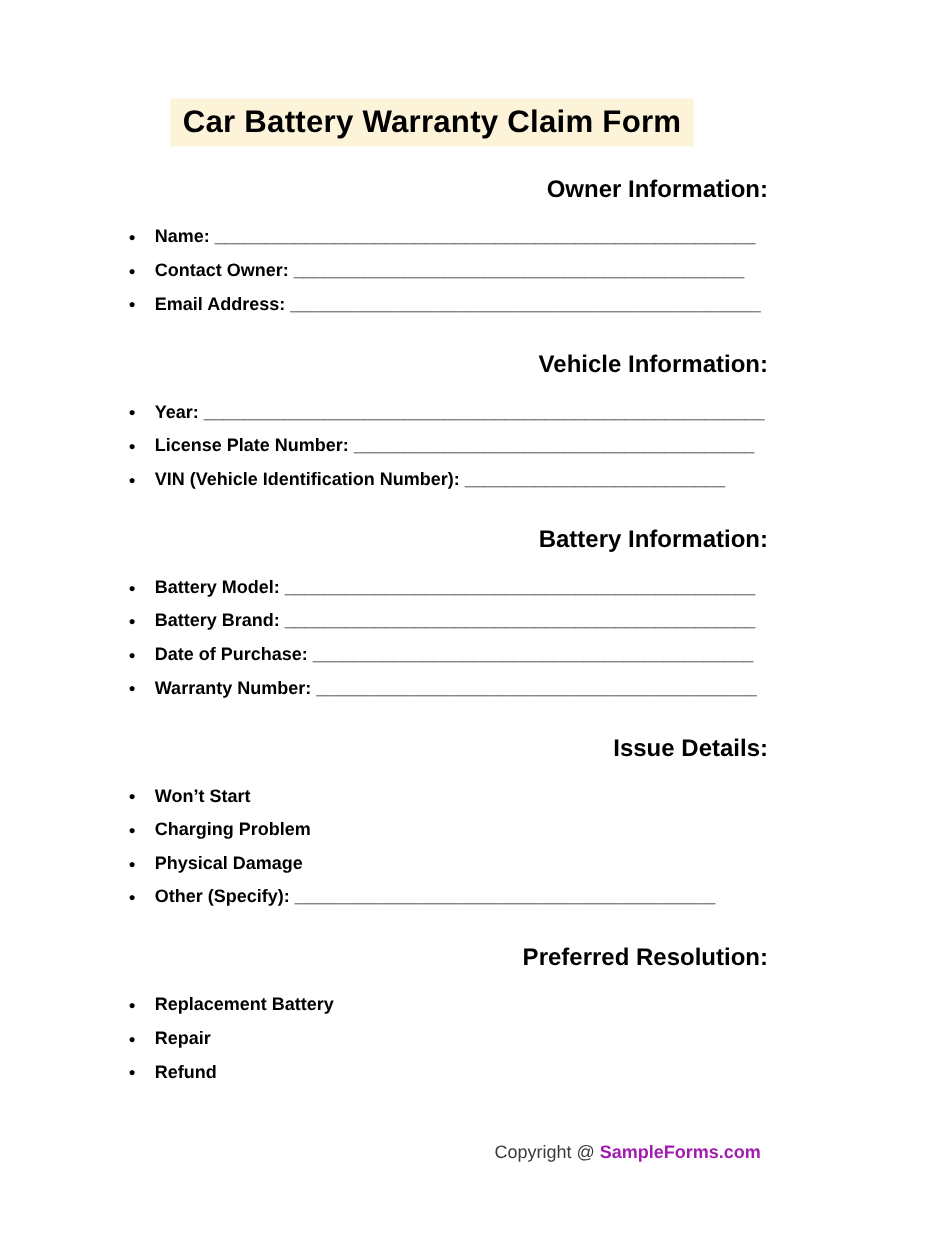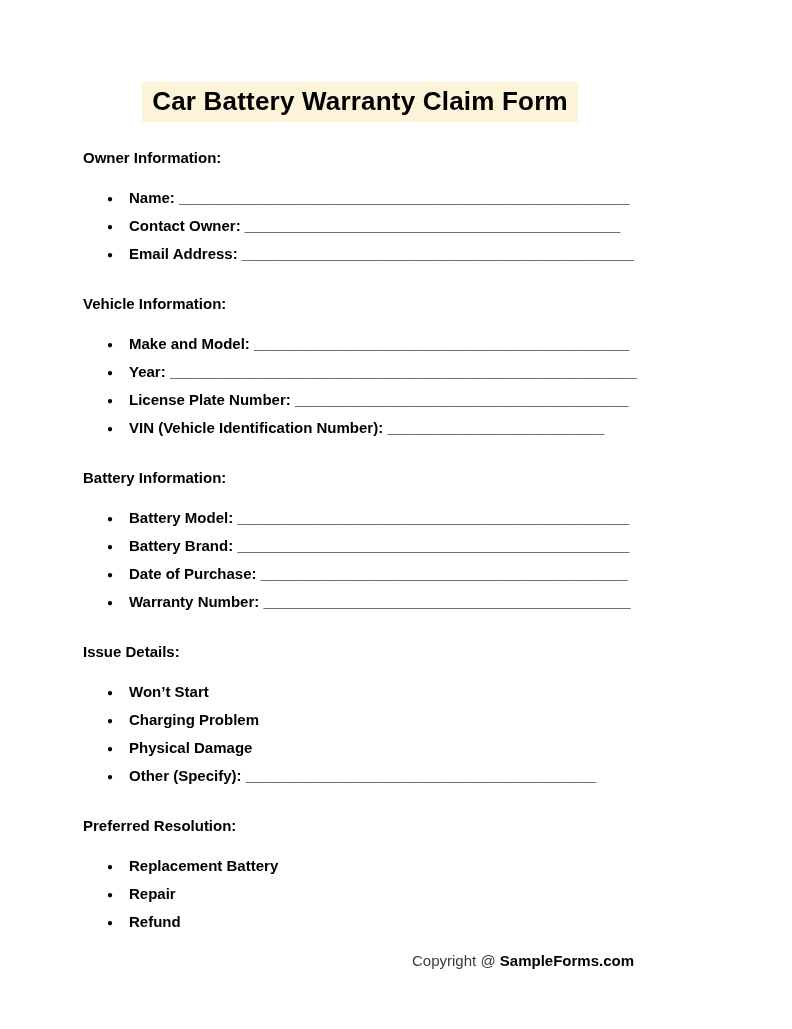--- a/index.html
+++ b/index.html
@@ -29,23 +29,24 @@
     letter-spacing: 0.2px;
     background: #fdf3d9;
     padding: 5px 10px;
     line-height: 1.15;
   }
   .content {
     margin: 0 80px 0 83px;
   }
   .section-heading {
     margin: 26px 0 0 0;
-    font-size: 15px;
+    font-size: 20px;
     font-weight: bold;
     line-height: 20px;
+    text-align: right;
   }
   .item-list {
     list-style: none;
     margin: 16px 0 0 0;
     padding: 0 0 0 24px;
   }
   .item {
     font-size: 15px;
     line-height: 27px;
     white-space: nowrap;
@@ -65,21 +66,21 @@
     letter-spacing: 0;
   }
   .footer {
     position: absolute;
     right: 86px;
     bottom: 60px;
     font-size: 15px;
     color: #3b3b3b;
   }
   .brand-link {
-    color: #000000;
+    color: #a21caf;
     font-weight: bold;
     text-decoration: none;
     cursor: pointer;
   }
 </style>
 </head>
 <body>
 
 <div class="page">
 
@@ -103,24 +104,20 @@
         <li class="item">
           <span class="bullet">●</span><span class="field-label">Email Address:</span>
           <span class="blank-line">_______________________________________________</span>
         </li>
       </ul>
     </section>
 
     <section>
       <h2 class="section-heading">Vehicle Information:</h2>
       <ul class="item-list">
-        <li class="item">
-          <span class="bullet">●</span><span class="field-label">Make and Model:</span>
-          <span class="blank-line">_____________________________________________</span>
-        </li>
         <li class="item">
           <span class="bullet">●</span><span class="field-label">Year:</span>
           <span class="blank-line">________________________________________________________</span>
         </li>
         <li class="item">
           <span class="bullet">●</span><span class="field-label">License Plate Number:</span>
           <span class="blank-line">________________________________________</span>
         </li>
         <li class="item">
           <span class="bullet">●</span><span class="field-label">VIN (Vehicle Identification Number):</span>

